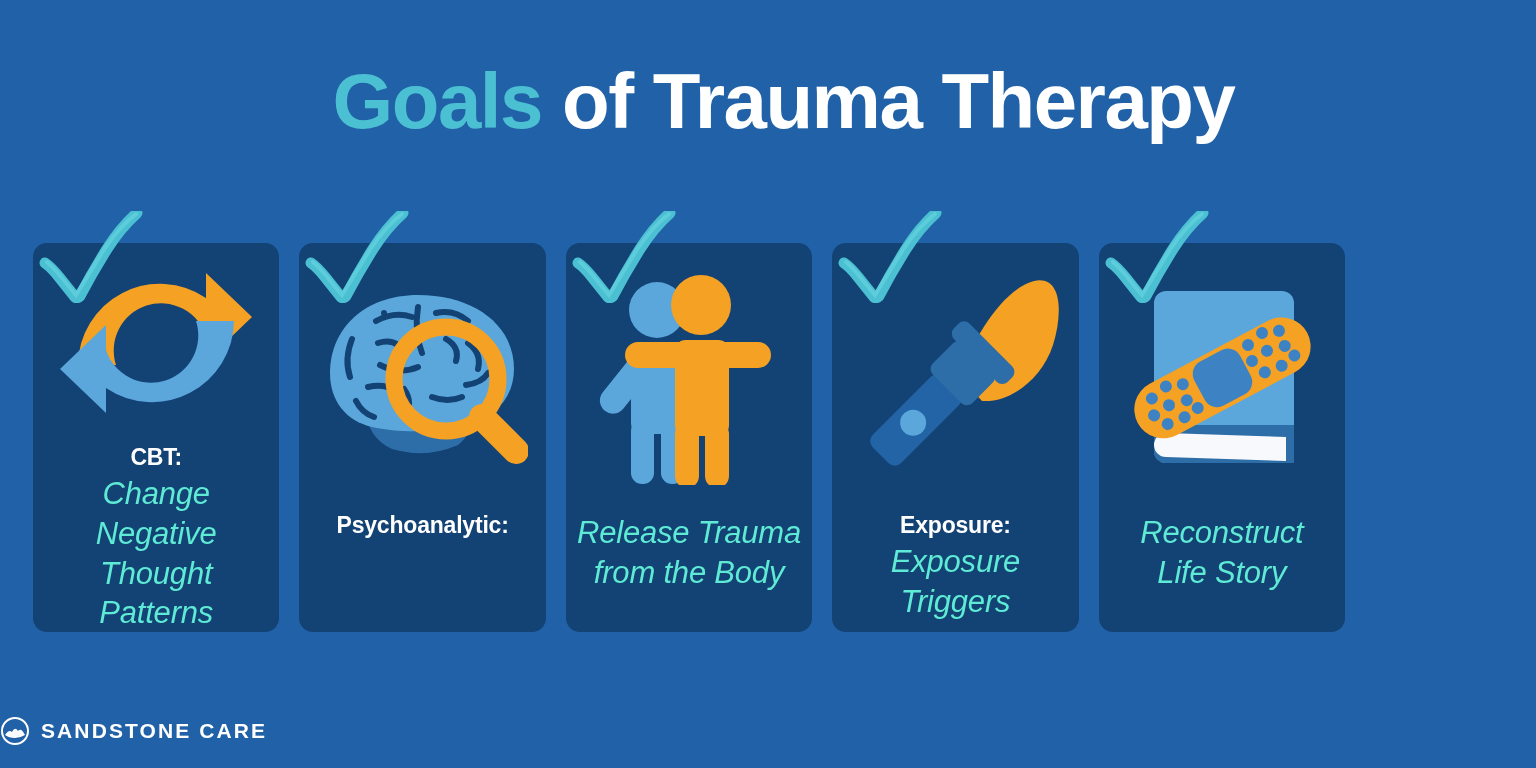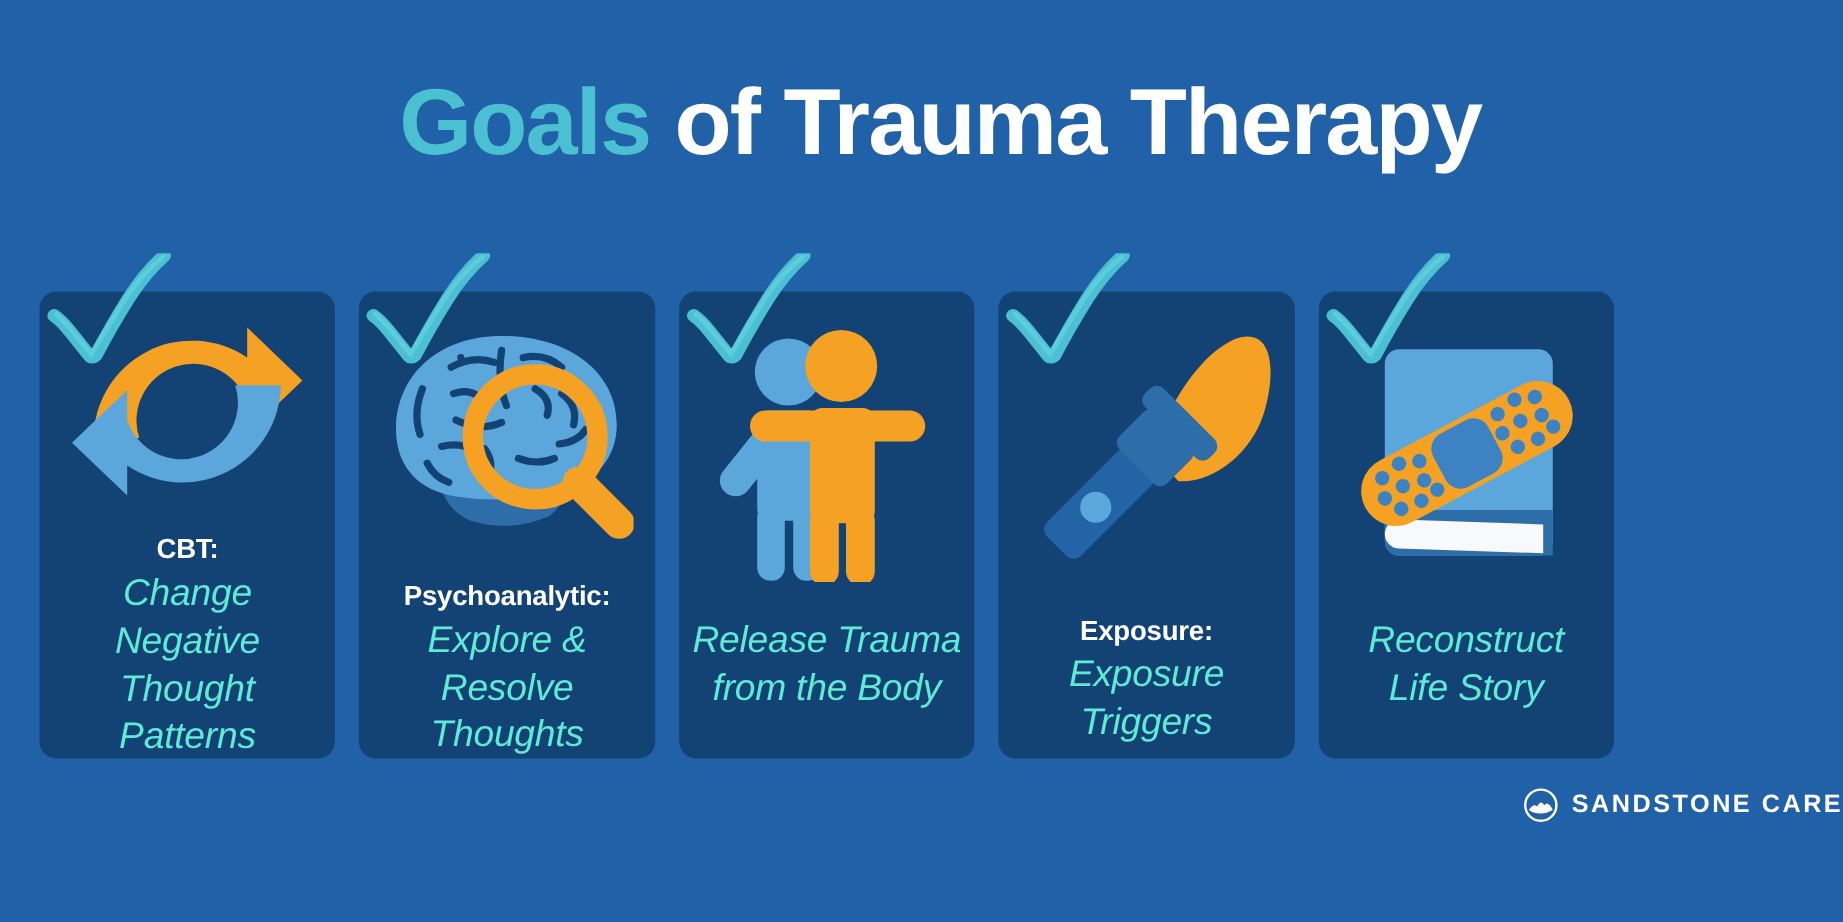--- a/index.html
+++ b/index.html
@@ -94,26 +94,26 @@
     font-style: italic;
     line-height: 1.28;
     letter-spacing: -0.2px;
     margin-top: 2px;
     white-space: pre-line;
   }
 
   
   .footer {
     position: absolute;
-    top: 656px;
+    top: 716px;
     left: 0;
     width: 1536px;
     display: flex;
     align-items: center;
-    justify-content: flex-end;
+    justify-content: flex-start;
     gap: 11px;
   }
   .logo-mark { display: block; }
   .logo-text {
     color: #FFFFFF;
     font-size: 21px;
     font-weight: bold;
     letter-spacing: 2.1px;
   }
 </style>
@@ -185,22 +185,20 @@
         </g>
 
         <circle cx="128" cy="102" r="52" fill="none" stroke="#F5A124" stroke-width="17"></circle>
 
         <path d="M164 140 L198 174" stroke="#F5A124" stroke-width="26" stroke-linecap="round"></path>
       </svg>
     </div>
 
     <div class="card-text">
       <div class="card-title">Psychoanalytic:</div>
-      <div class="card-desc">Explore &amp; Resolve
-Thoughts</div>
     </div>
   </div>
 
   <div class="card">
     <svg class="check" viewBox="0 0 110 92">
       <path d="M8 52 Q14 56 22 66 Q30 76 38 86 Q40 88 43 85 Q55 62 70 38 Q84 16 100 2" fill="none" stroke="#4BC0D2" stroke-width="11" stroke-linecap="round" stroke-linejoin="round"></path>
       <path d="M10 51 Q17 57 25 67 Q33 77 39 84 Q53 61 68 37 Q83 15 99 3" fill="none" stroke="#63D2DE" stroke-width="4" stroke-linecap="round" opacity="0.75"></path>
     </svg>
 
     <div class="icon-area">

